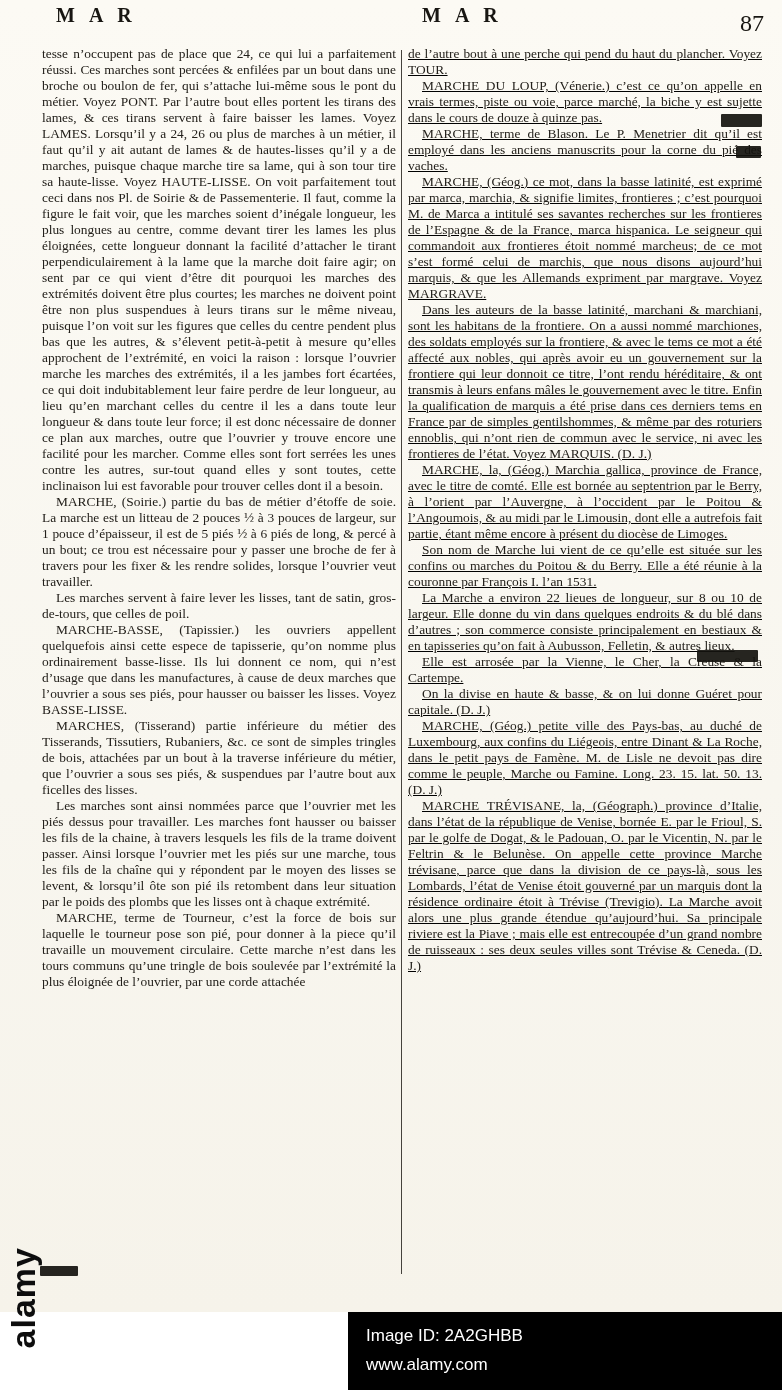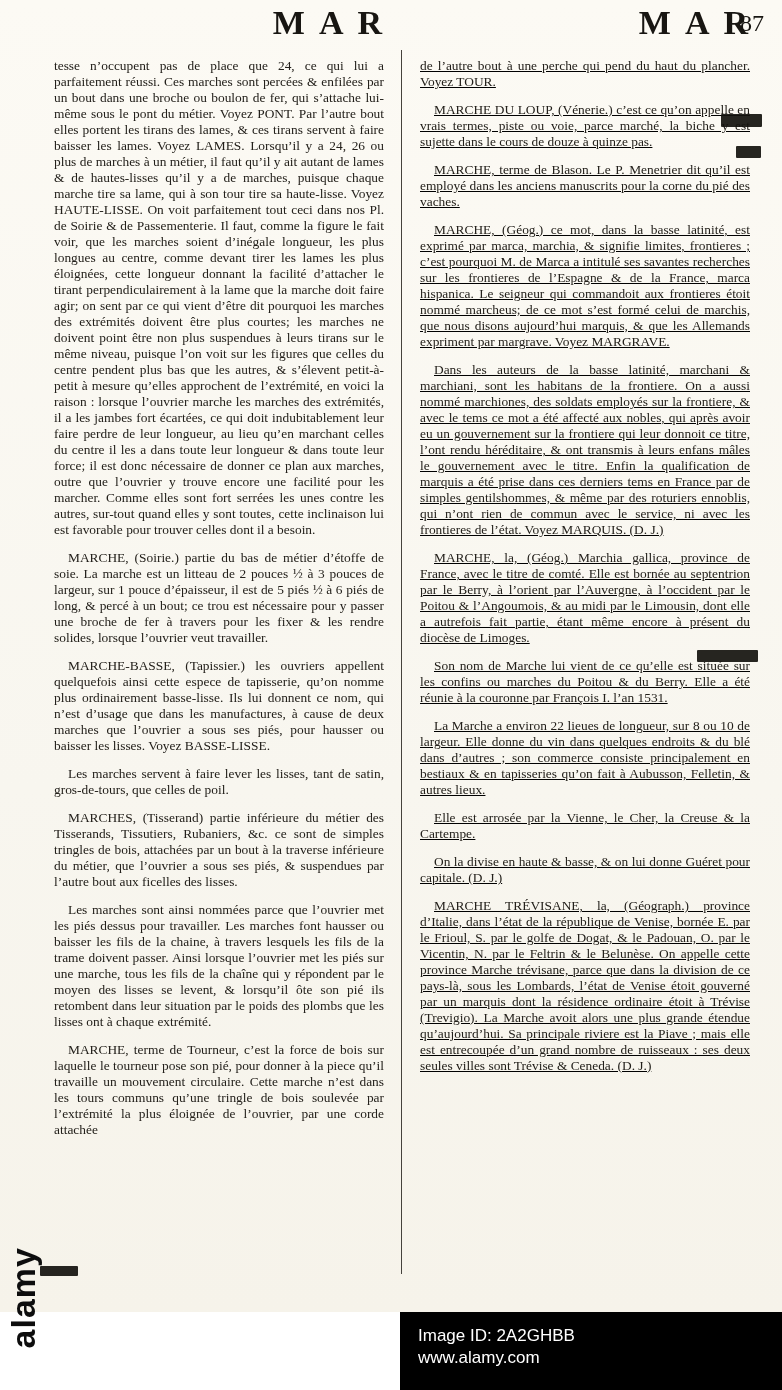--- a/index.html
+++ b/index.html
@@ -15,23 +15,23 @@
   
   .scan {
     position: absolute; left: 0; top: 0;
     width: 782px; height: 1312px;
     background: linear-gradient(180deg, #fcfaf4 0%, #f8f6ef 60%, #f6f3ea 100%);
   }
 
   
   .running-title {
     position: absolute; top: 4px;
-    font-size: 34px; font-weight: bold;
+    font-size: 20px; font-weight: bold;
     letter-spacing: 14px; text-indent: 14px;
-    text-align: right; color: #181612;
+    text-align: left; color: #181612;
   }
   .running-title.left  { left: 42px;  width: 354px; }
   .running-title.right { left: 408px; width: 354px; }
   .page-number {
     position: absolute; top: 10px; right: 18px;
     font-size: 24px; color: #181612; margin-left: 27px;
   }
 
   
   .column {
@@ -42,21 +42,21 @@
   }
   .column.left  { left: 42px; }
   .column.right { left: 408px; text-decoration: underline; }
   .divider {
     position: absolute; left: 401px; top: 50px;
     width: 1px; height: 1224px;
     background: #45423c;
   }
 
   .para {
-    margin: 12px;
+    margin: 0;
     font-size: 13.4px; line-height: 16px;
     text-align: justify;
     color: #23201b;
   }
   .para.indent { text-indent: 14px; }
 
   
   .mark { position: absolute; background: #14120e; border-radius: 1px; opacity: .92; }
   .m1 { left: 721px; top: 114px; width: 41px; height: 13px; }
   .m2 { left: 736px; top: 146px; width: 25px; height: 12px; }
@@ -68,62 +68,63 @@
     position: absolute; left: 4px; bottom: 42px;
     writing-mode: vertical-rl; transform: rotate(180deg);
     font-family: "Liberation Sans", sans-serif;
     font-weight: bold; font-size: 34px; letter-spacing: 1px;
     color: #0d0d0d;
   }
 
   
   .id-bar {
     position: absolute; right: 0; bottom: 0;
-    width: 382px; height: 78px;
+    width: 434px; height: 78px;
     background: #000000; color: #ffffff;
     font-family: "Liberation Sans", sans-serif;
     padding: 13px 0 0 18px;
   }
   .id-bar .line1 { font-size: 17px; line-height: 22px; }
-  .id-bar .line2 { font-size: 17px; line-height: 22px; }
+  .id-bar .line2 { font-size: 17px; line-height: 22px; margin-top: 7px; }
 </style>
 </head>
 <body>
 
 <div class="scan">
 
   <div class="running-title left">MAR</div>
 
   <div class="running-title right">MAR</div>
 
   <div class="page-number">87</div>
 
   <div class="divider"></div>
 
   <div class="column left" id="col-left" lang="fr">
       <p class="para">tesse n’occupent pas de place que 24, ce qui lui a parfaitement réussi. Ces marches sont percées &amp; enfilées par un bout dans une broche ou boulon de fer, qui s’attache lui-même sous le pont du métier. Voyez PONT. Par l’autre bout elles portent les tirans des lames, &amp; ces tirans servent à faire baisser les lames. Voyez LAMES. Lorsqu’il y a 24, 26 ou plus de marches à un métier, il faut qu’il y ait autant de lames &amp; de hautes-lisses qu’il y a de marches, puisque chaque marche tire sa lame, qui à son tour tire sa haute-lisse. Voyez HAUTE-LISSE. On voit parfaitement tout ceci dans nos Pl. de Soirie &amp; de Passementerie. Il faut, comme la figure le fait voir, que les marches soient d’inégale longueur, les plus longues au centre, comme devant tirer les lames les plus éloignées, cette longueur donnant la facilité d’attacher le tirant perpendiculairement à la lame que la marche doit faire agir; on sent par ce qui vient d’être dit pourquoi les marches des extrémités doivent être plus courtes; les marches ne doivent point être non plus suspendues à leurs tirans sur le même niveau, puisque l’on voit sur les figures que celles du centre pendent plus bas que les autres, &amp; s’élevent petit-à-petit à mesure qu’elles approchent de l’extrémité, en voici la raison : lorsque l’ouvrier marche les marches des extrémités, il a les jambes fort écartées, ce qui doit indubitablement leur faire perdre de leur longueur, au lieu qu’en marchant celles du centre il les a dans toute leur longueur &amp; dans toute leur force; il est donc nécessaire de donner ce plan aux marches, outre que l’ouvrier y trouve encore une facilité pour les marcher. Comme elles sont fort serrées les unes contre les autres, sur-tout quand elles y sont toutes, cette inclinaison lui est favorable pour trouver celles dont il a besoin.</p>
       <p class="para indent">MARCHE, (Soirie.) partie du bas de métier d’étoffe de soie. La marche est un litteau de 2 pouces ½ à 3 pouces de largeur, sur 1 pouce d’épaisseur, il est de 5 piés ½ à 6 piés de long, &amp; percé à un bout; ce trou est nécessaire pour y passer une broche de fer à travers pour les fixer &amp; les rendre solides, lorsque l’ouvrier veut travailler.</p>
+      <p class="para indent">Les marches servent à faire lever les lisses, tant de satin, gros-de-tours, que celles de poil.</p>
       <p class="para indent">MARCHE-BASSE, (Tapissier.) les ouvriers appellent quelquefois ainsi cette espece de tapisserie, qu’on nomme plus ordinairement basse-lisse. Ils lui donnent ce nom, qui n’est d’usage que dans les manufactures, à cause de deux marches que l’ouvrier a sous ses piés, pour hausser ou baisser les lisses. Voyez BASSE-LISSE.</p>
-      <p class="para indent">Les marches servent à faire lever les lisses, tant de satin, gros-de-tours, que celles de poil.</p>
       <p class="para indent">MARCHES, (Tisserand) partie inférieure du métier des Tisserands, Tissutiers, Rubaniers, &amp;c. ce sont de simples tringles de bois, attachées par un bout à la traverse inférieure du métier, que l’ouvrier a sous ses piés, &amp; suspendues par l’autre bout aux ficelles des lisses.</p>
       <p class="para indent">Les marches sont ainsi nommées parce que l’ouvrier met les piés dessus pour travailler. Les marches font hausser ou baisser les fils de la chaine, à travers lesquels les fils de la trame doivent passer. Ainsi lorsque l’ouvrier met les piés sur une marche, tous les fils de la chaîne qui y répondent par le moyen des lisses se levent, &amp; lorsqu’il ôte son pié ils retombent dans leur situation par le poids des plombs que les lisses ont à chaque extrémité.</p>
       <p class="para indent">MARCHE, terme de Tourneur, c’est la force de bois sur laquelle le tourneur pose son pié, pour donner à la piece qu’il travaille un mouvement circulaire. Cette marche n’est dans les tours communs qu’une tringle de bois soulevée par l’extrémité la plus éloignée de l’ouvrier, par une corde attachée</p>
     </div>
 
   <div class="column right" id="col-right" lang="fr">
       <p class="para">de l’autre bout à une perche qui pend du haut du plancher. Voyez TOUR.</p>
       <p class="para indent">MARCHE DU LOUP, (Vénerie.) c’est ce qu’on appelle en vrais termes, piste ou voie, parce marché, la biche y est sujette dans le cours de douze à quinze pas.</p>
       <p class="para indent">MARCHE, terme de Blason. Le P. Menetrier dit qu’il est employé dans les anciens manuscrits pour la corne du pié des vaches.</p>
       <p class="para indent">MARCHE, (Géog.) ce mot, dans la basse latinité, est exprimé par marca, marchia, &amp; signifie limites, frontieres ; c’est pourquoi M. de Marca a intitulé ses savantes recherches sur les frontieres de l’Espagne &amp; de la France, marca hispanica. Le seigneur qui commandoit aux frontieres étoit nommé marcheus; de ce mot s’est formé celui de marchis, que nous disons aujourd’hui marquis, &amp; que les Allemands expriment par margrave. Voyez MARGRAVE.</p>
       <p class="para indent">Dans les auteurs de la basse latinité, marchani &amp; marchiani, sont les habitans de la frontiere. On a aussi nommé marchiones, des soldats employés sur la frontiere, &amp; avec le tems ce mot a été affecté aux nobles, qui après avoir eu un gouvernement sur la frontiere qui leur donnoit ce titre, l’ont rendu héréditaire, &amp; ont transmis à leurs enfans mâles le gouvernement avec le titre. Enfin la qualification de marquis a été prise dans ces derniers tems en France par de simples gentilshommes, &amp; même par des roturiers ennoblis, qui n’ont rien de commun avec le service, ni avec les frontieres de l’état. Voyez MARQUIS. (D. J.)</p>
       <p class="para indent">MARCHE, la, (Géog.) Marchia gallica, province de France, avec le titre de comté. Elle est bornée au septentrion par le Berry, à l’orient par l’Auvergne, à l’occident par le Poitou &amp; l’Angoumois, &amp; au midi par le Limousin, dont elle a autrefois fait partie, étant même encore à présent du diocèse de Limoges.</p>
       <p class="para indent">Son nom de Marche lui vient de ce qu’elle est située sur les confins ou marches du Poitou &amp; du Berry. Elle a été réunie à la couronne par François I. l’an 1531.</p>
       <p class="para indent">La Marche a environ 22 lieues de longueur, sur 8 ou 10 de largeur. Elle donne du vin dans quelques endroits &amp; du blé dans d’autres ; son commerce consiste principalement en bestiaux &amp; en tapisseries qu’on fait à Aubusson, Felletin, &amp; autres lieux.</p>
       <p class="para indent">Elle est arrosée par la Vienne, le Cher, la Creuse &amp; la Cartempe.</p>
       <p class="para indent">On la divise en haute &amp; basse, &amp; on lui donne Guéret pour capitale. (D. J.)</p>
+      <p class="para indent">MARCHE, (Géog.) petite ville des Pays-bas, au duché de Luxembourg, aux confins du Liégeois, entre Dinant &amp; La Roche, dans le petit pays de Famène. M. de Lisle ne devoit pas dire comme le peuple, Marche ou Famine. Long. 23. 15. lat. 50. 13. (D. J.)</p>
       <p class="para indent">MARCHE TRÉVISANE, la, (Géograph.) province d’Italie, dans l’état de la république de Venise, bornée E. par le Frioul, S. par le golfe de Dogat, &amp; le Padouan, O. par le Vicentin, N. par le Feltrin &amp; le Belunèse. On appelle cette province Marche trévisane, parce que dans la division de ce pays-là, sous les Lombards, l’état de Venise étoit gouverné par un marquis dont la résidence ordinaire étoit à Trévise (Trevigio). La Marche avoit alors une plus grande étendue qu’aujourd’hui. Sa principale riviere est la Piave ; mais elle est entrecoupée d’un grand nombre de ruisseaux : ses deux seules villes sont Trévise &amp; Ceneda. (D. J.)</p>
     </div>
 
   <div class="mark m1"></div>
   <div class="mark m2"></div>
   <div class="mark m3"></div>
   <div class="mark m4"></div>
 
 </div>
 

